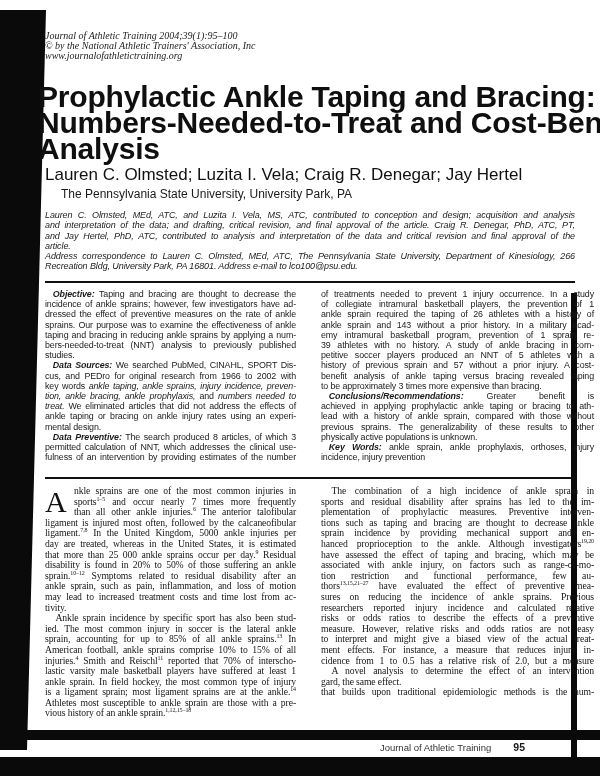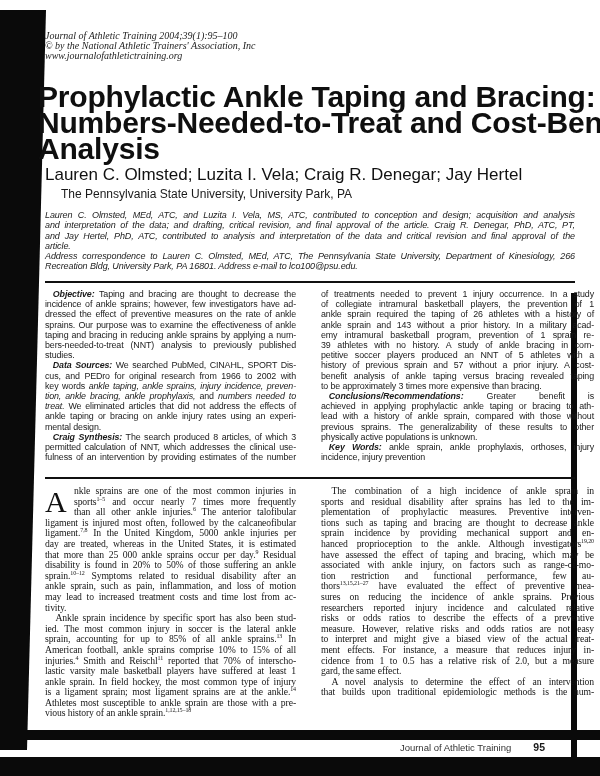--- a/index.html
+++ b/index.html
@@ -37,21 +37,21 @@
   .abstract-col{top:289px;font-size:8.9px;line-height:10.2px;letter-spacing:-0.12px;color:#1b1b1b;}
   .abstract-col b{font-style:italic;}
   .col-l{left:45px;width:251px;}
   .col-r{left:301px;width:273px;margin-left:20px;}
 
   .body-col{top:486px;font-family:"Liberation Serif",serif;
             font-size:9.7px;line-height:10.6px;letter-spacing:-0.12px;color:#161616;}
   .dropcap{float:left;font-family:"Liberation Serif",serif;font-size:30px;
            line-height:31px;height:31px;width:25px;margin:0 4px 0 0;color:#111;}
 
-  .footer-line{top:741px;right:55px;font-size:9.5px;color:#333;white-space:nowrap;}
+  .footer-line{top:741px;right:75px;font-size:9.5px;color:#333;white-space:nowrap;}
   .footer-line .folio{font-weight:bold;font-size:10.5px;color:#1a1a1a;margin-left:22px;}
 </style>
 </head>
 <body>
 
 <div class="page">
 
   <div class="abs scan edge-left"></div>
   <div class="abs scan edge-right"></div>
   <div class="abs scan bar-bottom"></div>
@@ -92,21 +92,21 @@
       <div class="ln">taping and bracing in reducing ankle sprains by applying a num-</div>
       <div class="ln">bers-needed-to-treat (NNT) analysis to previously published</div>
       <div class="ln pe">studies.</div>
       <div class="ln" style="text-indent: 7.8px;"><b>Data Sources:</b> We searched PubMed, CINAHL, SPORT Dis-</div>
       <div class="ln">cus, and PEDro for original research from 1966 to 2002 with</div>
       <div class="ln">key words <i>ankle taping, ankle sprains, injury incidence, preven-</i></div>
       <div class="ln"><i>tion, ankle bracing, ankle prophylaxis,</i> and <i>numbers needed to</i></div>
       <div class="ln"><i>treat.</i> We eliminated articles that did not address the effects of</div>
       <div class="ln">ankle taping or bracing on ankle injury rates using an experi-</div>
       <div class="ln pe">mental design.</div>
-      <div class="ln" style="text-indent: 7.8px;"><b>Craig Synthesis:</b> The search produced 8 articles, of which 3</div>
+      <div class="ln" style="text-indent: 7.8px;"><b>Data Preventive:</b> The search produced 8 articles, of which 3</div>
       <div class="ln">permitted calculation of NNT, which addresses the clinical use-</div>
       <div class="ln">fulness of an intervention by providing estimates of the number</div>
     </div>
   <div class="abs abstract-col col-r">
       <div class="ln">of treatments needed to prevent 1 injury occurrence. In a study</div>
       <div class="ln">of collegiate intramural basketball players, the prevention of 1</div>
       <div class="ln">ankle sprain required the taping of 26 athletes with a history of</div>
       <div class="ln">ankle sprain and 143 without a prior history. In a military acad-</div>
       <div class="ln">emy intramural basketball program, prevention of 1 sprain re-</div>
       <div class="ln">39 athletes with no history. A study of ankle bracing in com-</div>
@@ -159,22 +159,22 @@
       <div class="ln">associated with ankle injury, on factors such as range-of-mo-</div>
       <div class="ln">tion restriction and functional performance, few au-</div>
       <div class="ln">thors<sup>13,15,21–27</sup> have evaluated the effect of preventive mea-</div>
       <div class="ln">sures on reducing the incidence of ankle sprains. Previous</div>
       <div class="ln">researchers reported injury incidence and calculated relative</div>
       <div class="ln">risks or odds ratios to describe the effects of a preventive</div>
       <div class="ln">measure. However, relative risks and odds ratios are not easy</div>
       <div class="ln">to interpret and might give a biased view of the actual treat-</div>
       <div class="ln">ment effects. For instance, a measure that reduces injury in-</div>
       <div class="ln">cidence from 1 to 0.5 has a relative risk of 2.0, but a measure</div>
+      <div class="ln" style="text-indent: 10.4px;">A novel analysis to determine the effect of an intervention</div>
       <div class="ln pe">gard, the same effect.</div>
-      <div class="ln" style="text-indent: 10.4px;">A novel analysis to determine the effect of an intervention</div>
       <div class="ln">that builds upon traditional epidemiologic methods is the num-</div>
     </div>
 
   <div class="abs footer-line">
     <span>Journal of Athletic Training</span><span class="folio">95</span>
   </div>
 
 </div>
 
 </body></html>

